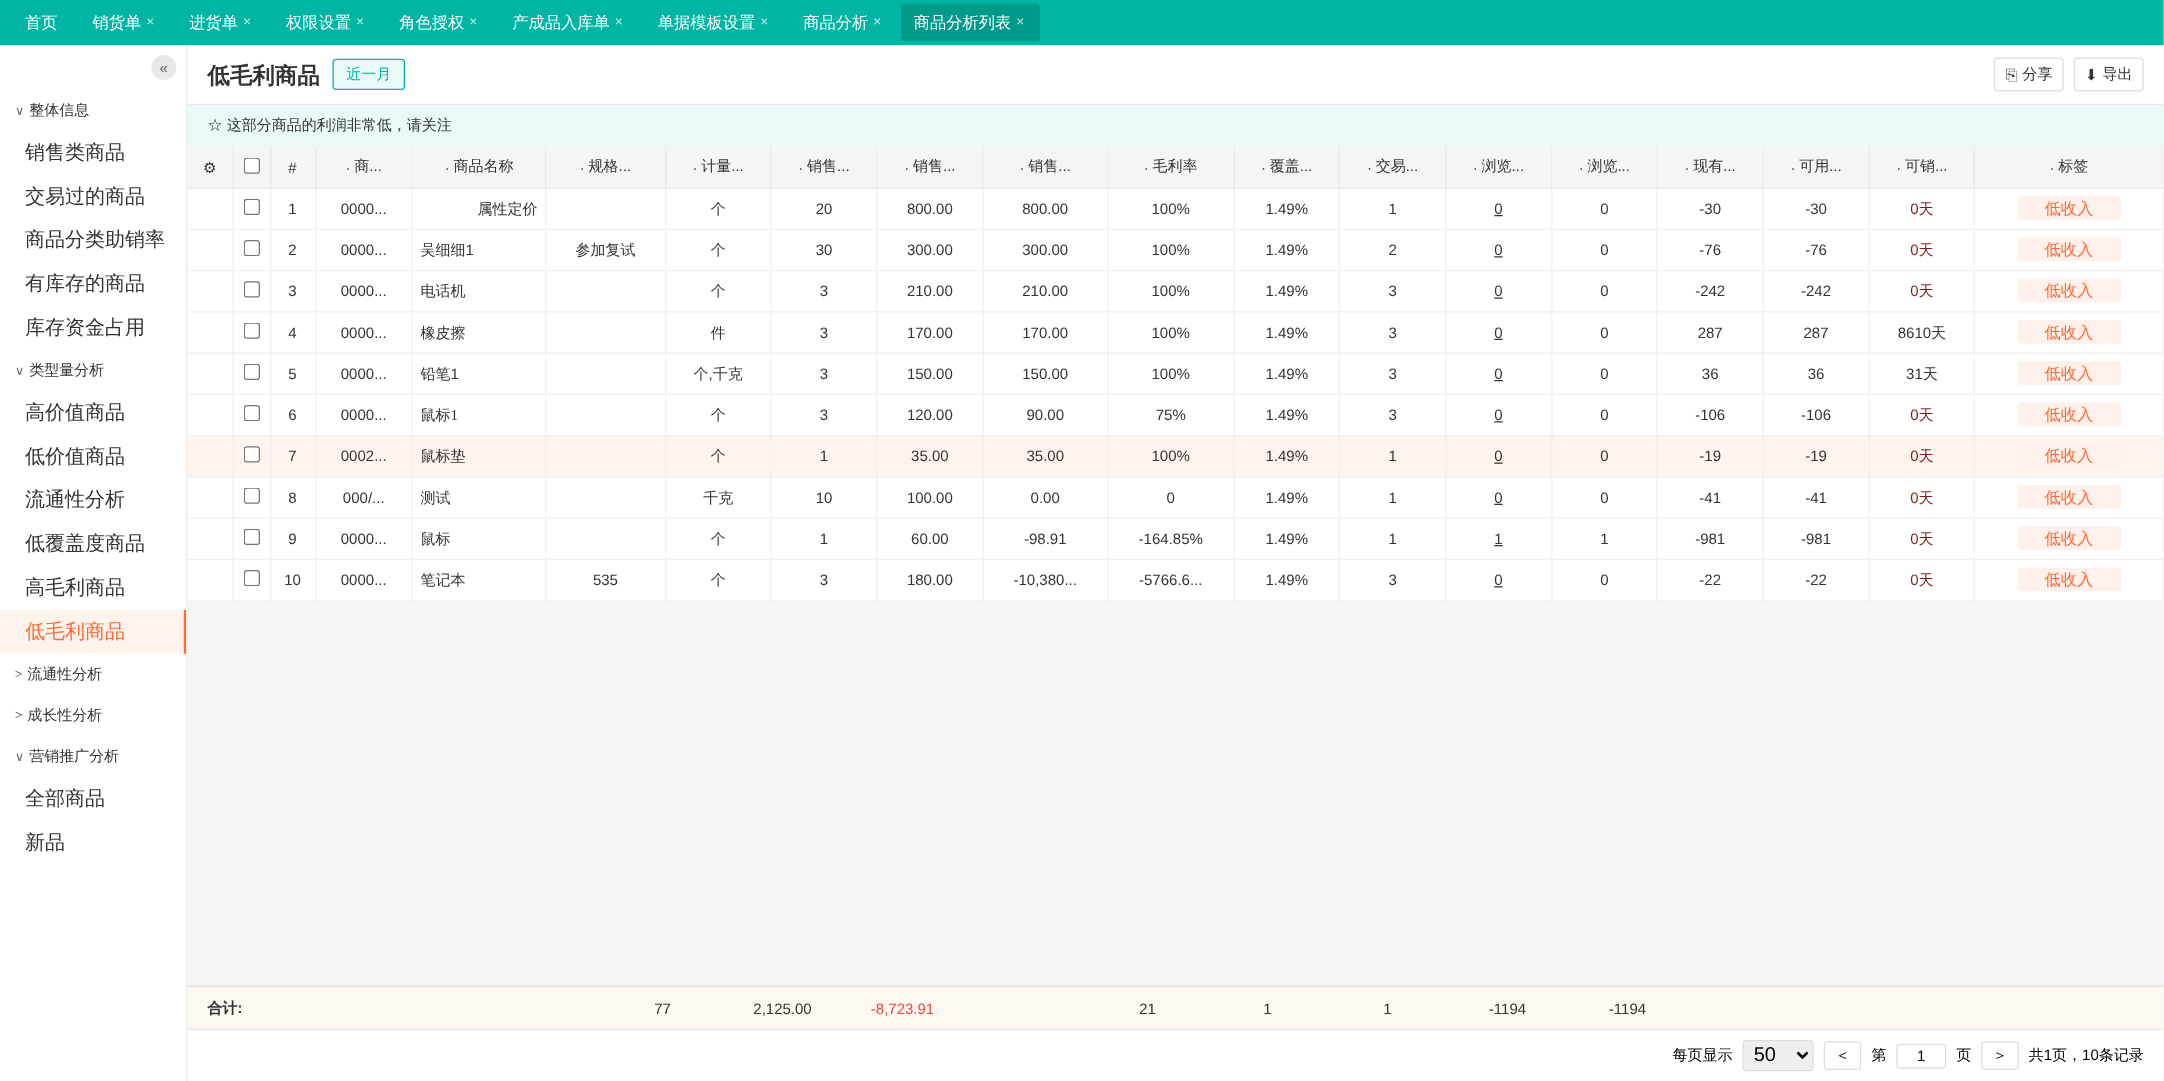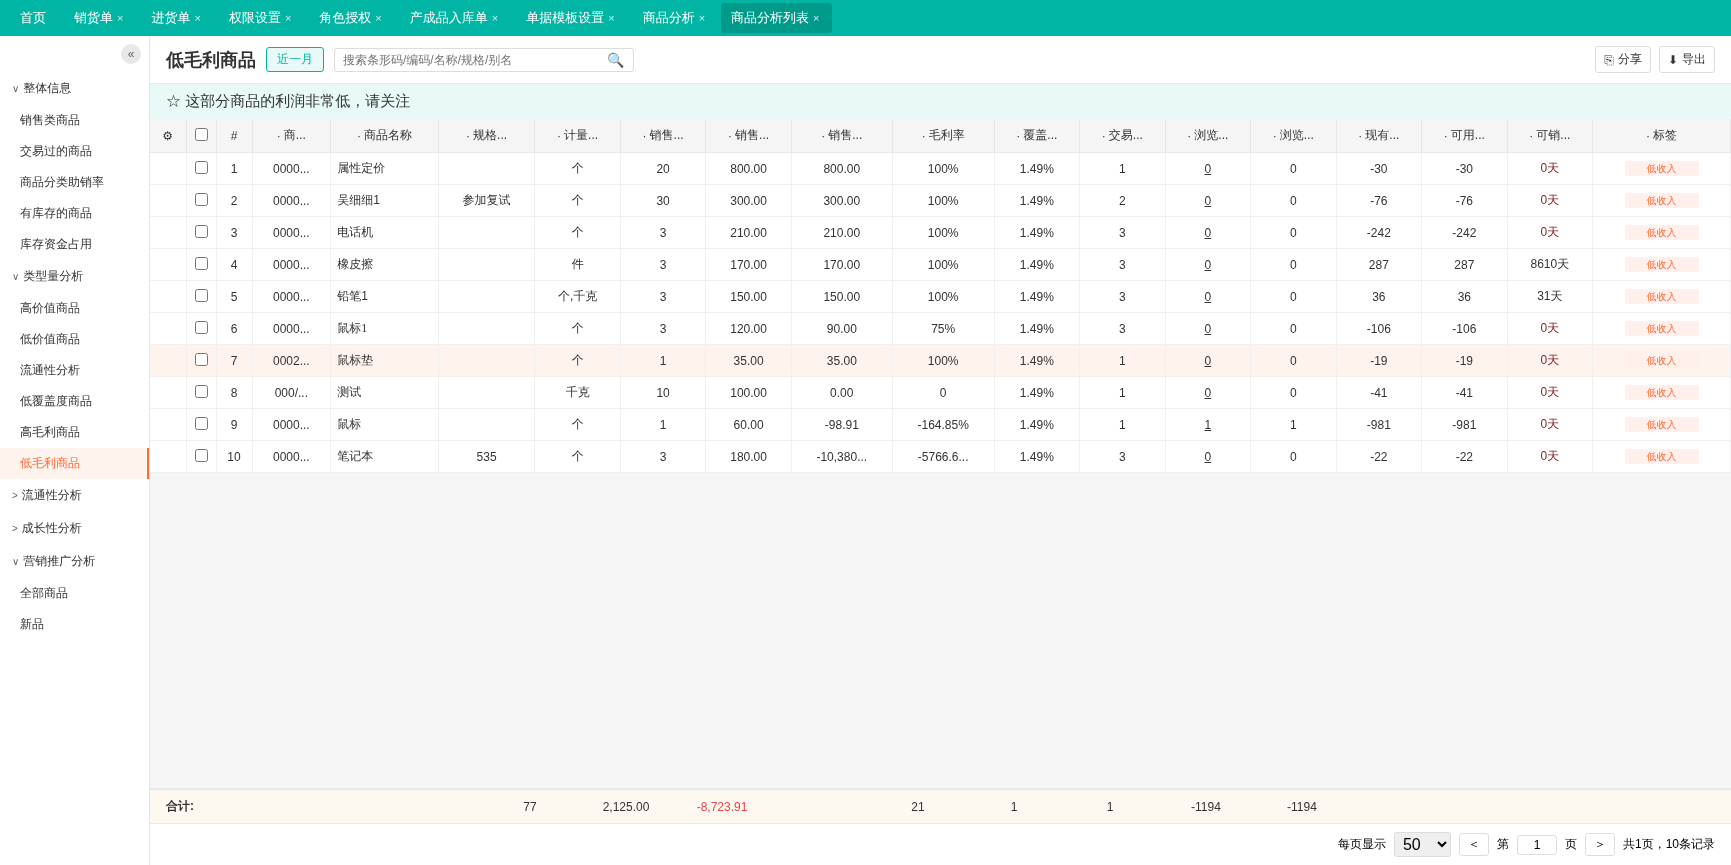--- a/index.html
+++ b/index.html
@@ -49,21 +49,21 @@
       display: flex;
       align-items: center;
       gap: 4px;
       cursor: pointer;
     }
     .sidebar-group-title .arrow { font-size: 10px; color: #666; }
     .sidebar-item {
       padding: 7px 12px 7px 20px;
       color: #333;
       cursor: pointer;
-      font-size: 12px;
+      font-size: 16px;
       white-space: nowrap;
     }
     .sidebar-item.active { background: #fff3ee; color: #ff6b35; border-right: 2px solid #ff6b35; }
     
     
     .content {
       flex: 1;
       background: #f5f5f5;
       overflow: hidden;
       display: flex;
@@ -126,21 +126,21 @@
       border: 1px solid #ddd;
       border-radius: 3px;
       background: #fff;
     }
     
     
     .warning-bar {
       background: #e8f9f7;
       padding: 8px 16px;
       color: #333;
-      font-size: 15px;
+      font-size: 12px;
       display: flex;
       align-items: center;
       gap: 6px;
     }
     
     
     .table-area {
       flex: 1;
       overflow: auto;
       padding: 0;
@@ -183,21 +183,21 @@
       color: #333;
       white-space: nowrap;
     }
     tbody tr.highlighted { background: #fff3ee; }
     
     .tag-low-income {
       background: #fff0eb;
       color: #ff6b35;
       padding: 2px 22px;
       border-radius: 3px;
-      font-size: 10px;
+      font-size: 13px;
       text-align: center;
     }
     .text-orange { color: #7f1d1d; }
     .underline { text-decoration: underline; cursor: pointer; }
     
     .col-settings { width: 36px; }
     .col-checkbox { width: 30px; }
     .col-num { width: 36px; }
     
     
@@ -318,24 +318,20 @@
         <span class="arrow">∨</span>
         <span>营销推广分析</span>
       </div>
       <div class="sidebar-item">全部商品</div>
       <div class="sidebar-item">新品</div>
     </div>
   <div class="content">
     <div class="content-header">
       <span class="page-title">低毛利商品</span>
       <button class="filter-btn">近一月</button>
-      <div class="search-box">
-        <input type="text" placeholder="搜索条形码/编码/名称/规格/别名" style="">
-        <span style="color:#00b5a3;font-size:14px;">🔍</span>
-      </div>
       <div class="header-actions">
         <button class="action-btn">
           <span>⎘</span>
           <span>分享</span>
         </button>
         <button class="action-btn">
           <span>⬇</span>
           <span>导出</span>
         </button>
       </div>
@@ -399,21 +395,21 @@
                 <div class="col-header">·<span>标签</span></div>
               </th>
           </tr>
         </thead>
         <tbody id="table-body">
         <tr>
       <td></td>
       <td><input type="checkbox" style=""></td>
       <td>1</td>
       <td>0000...</td>
-      <td style="text-align:left;">属性定价</td>
+      <td style="text-align:right;">属性定价</td>
       <td></td>
       <td>个</td>
       <td>20</td>
       <td>800.00</td>
       <td>800.00</td>
       <td>100%</td>
       <td>1.49%</td>
       <td>1</td>
       <td class="underline">0</td>
       <td>0</td>

